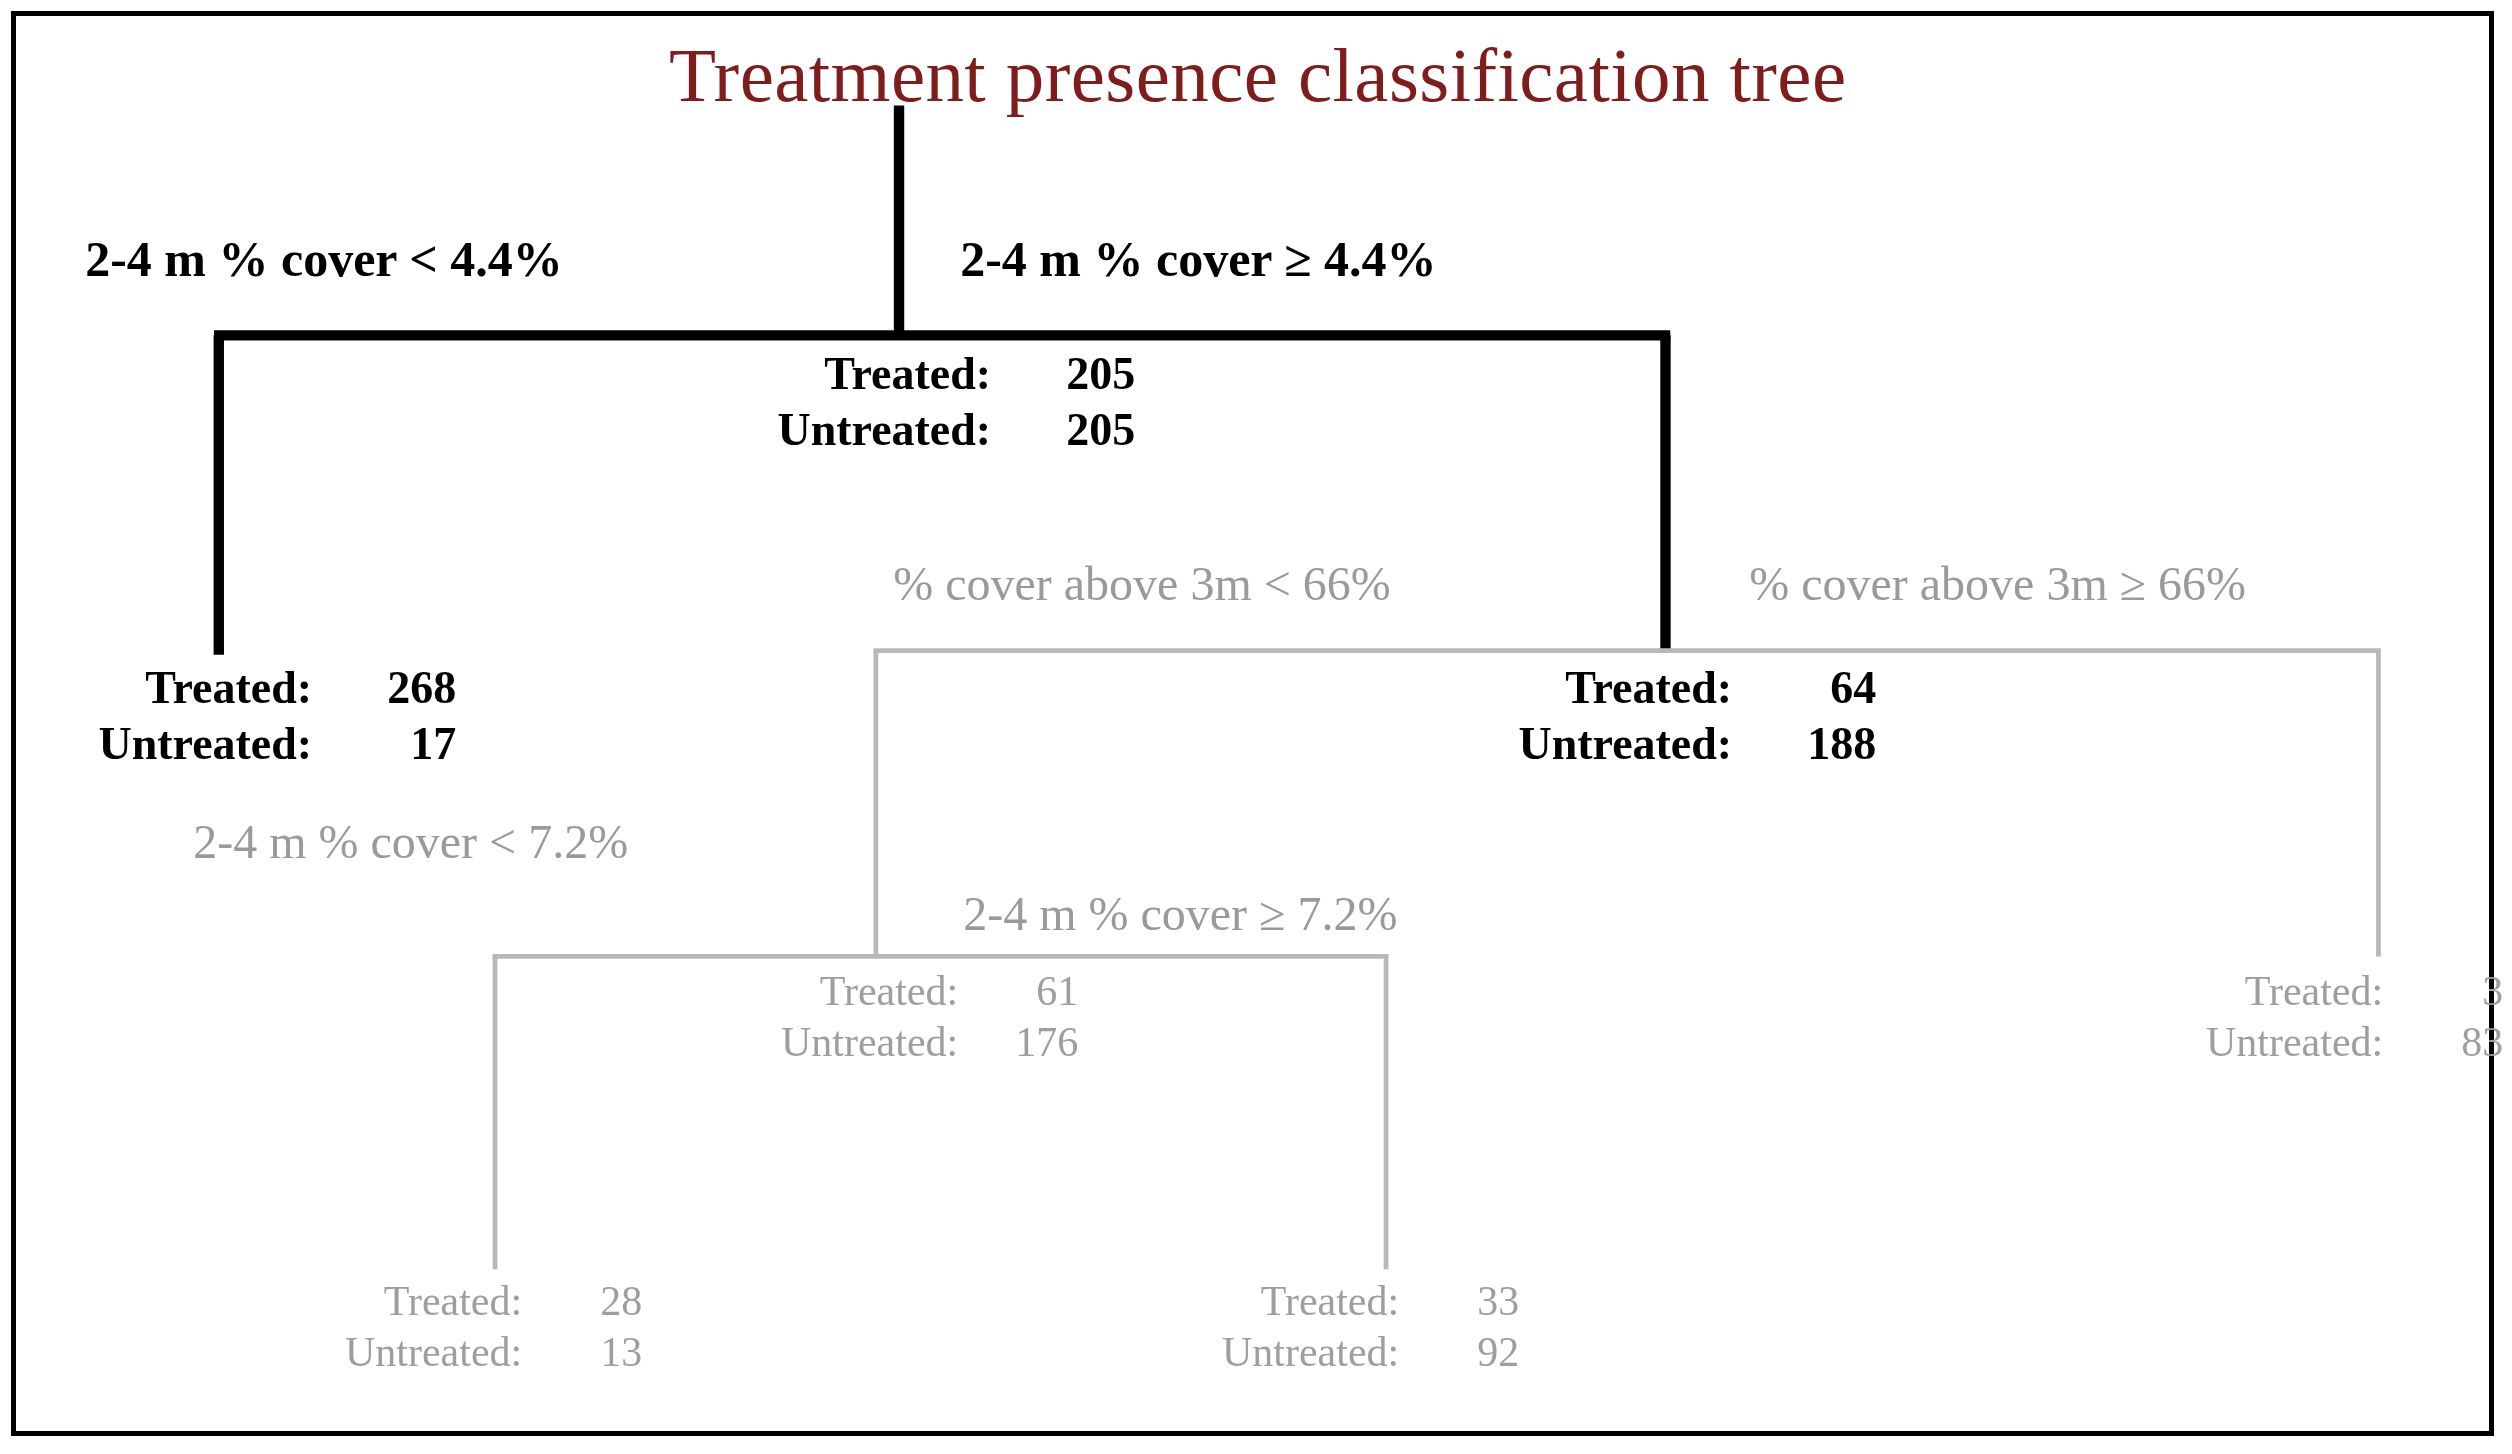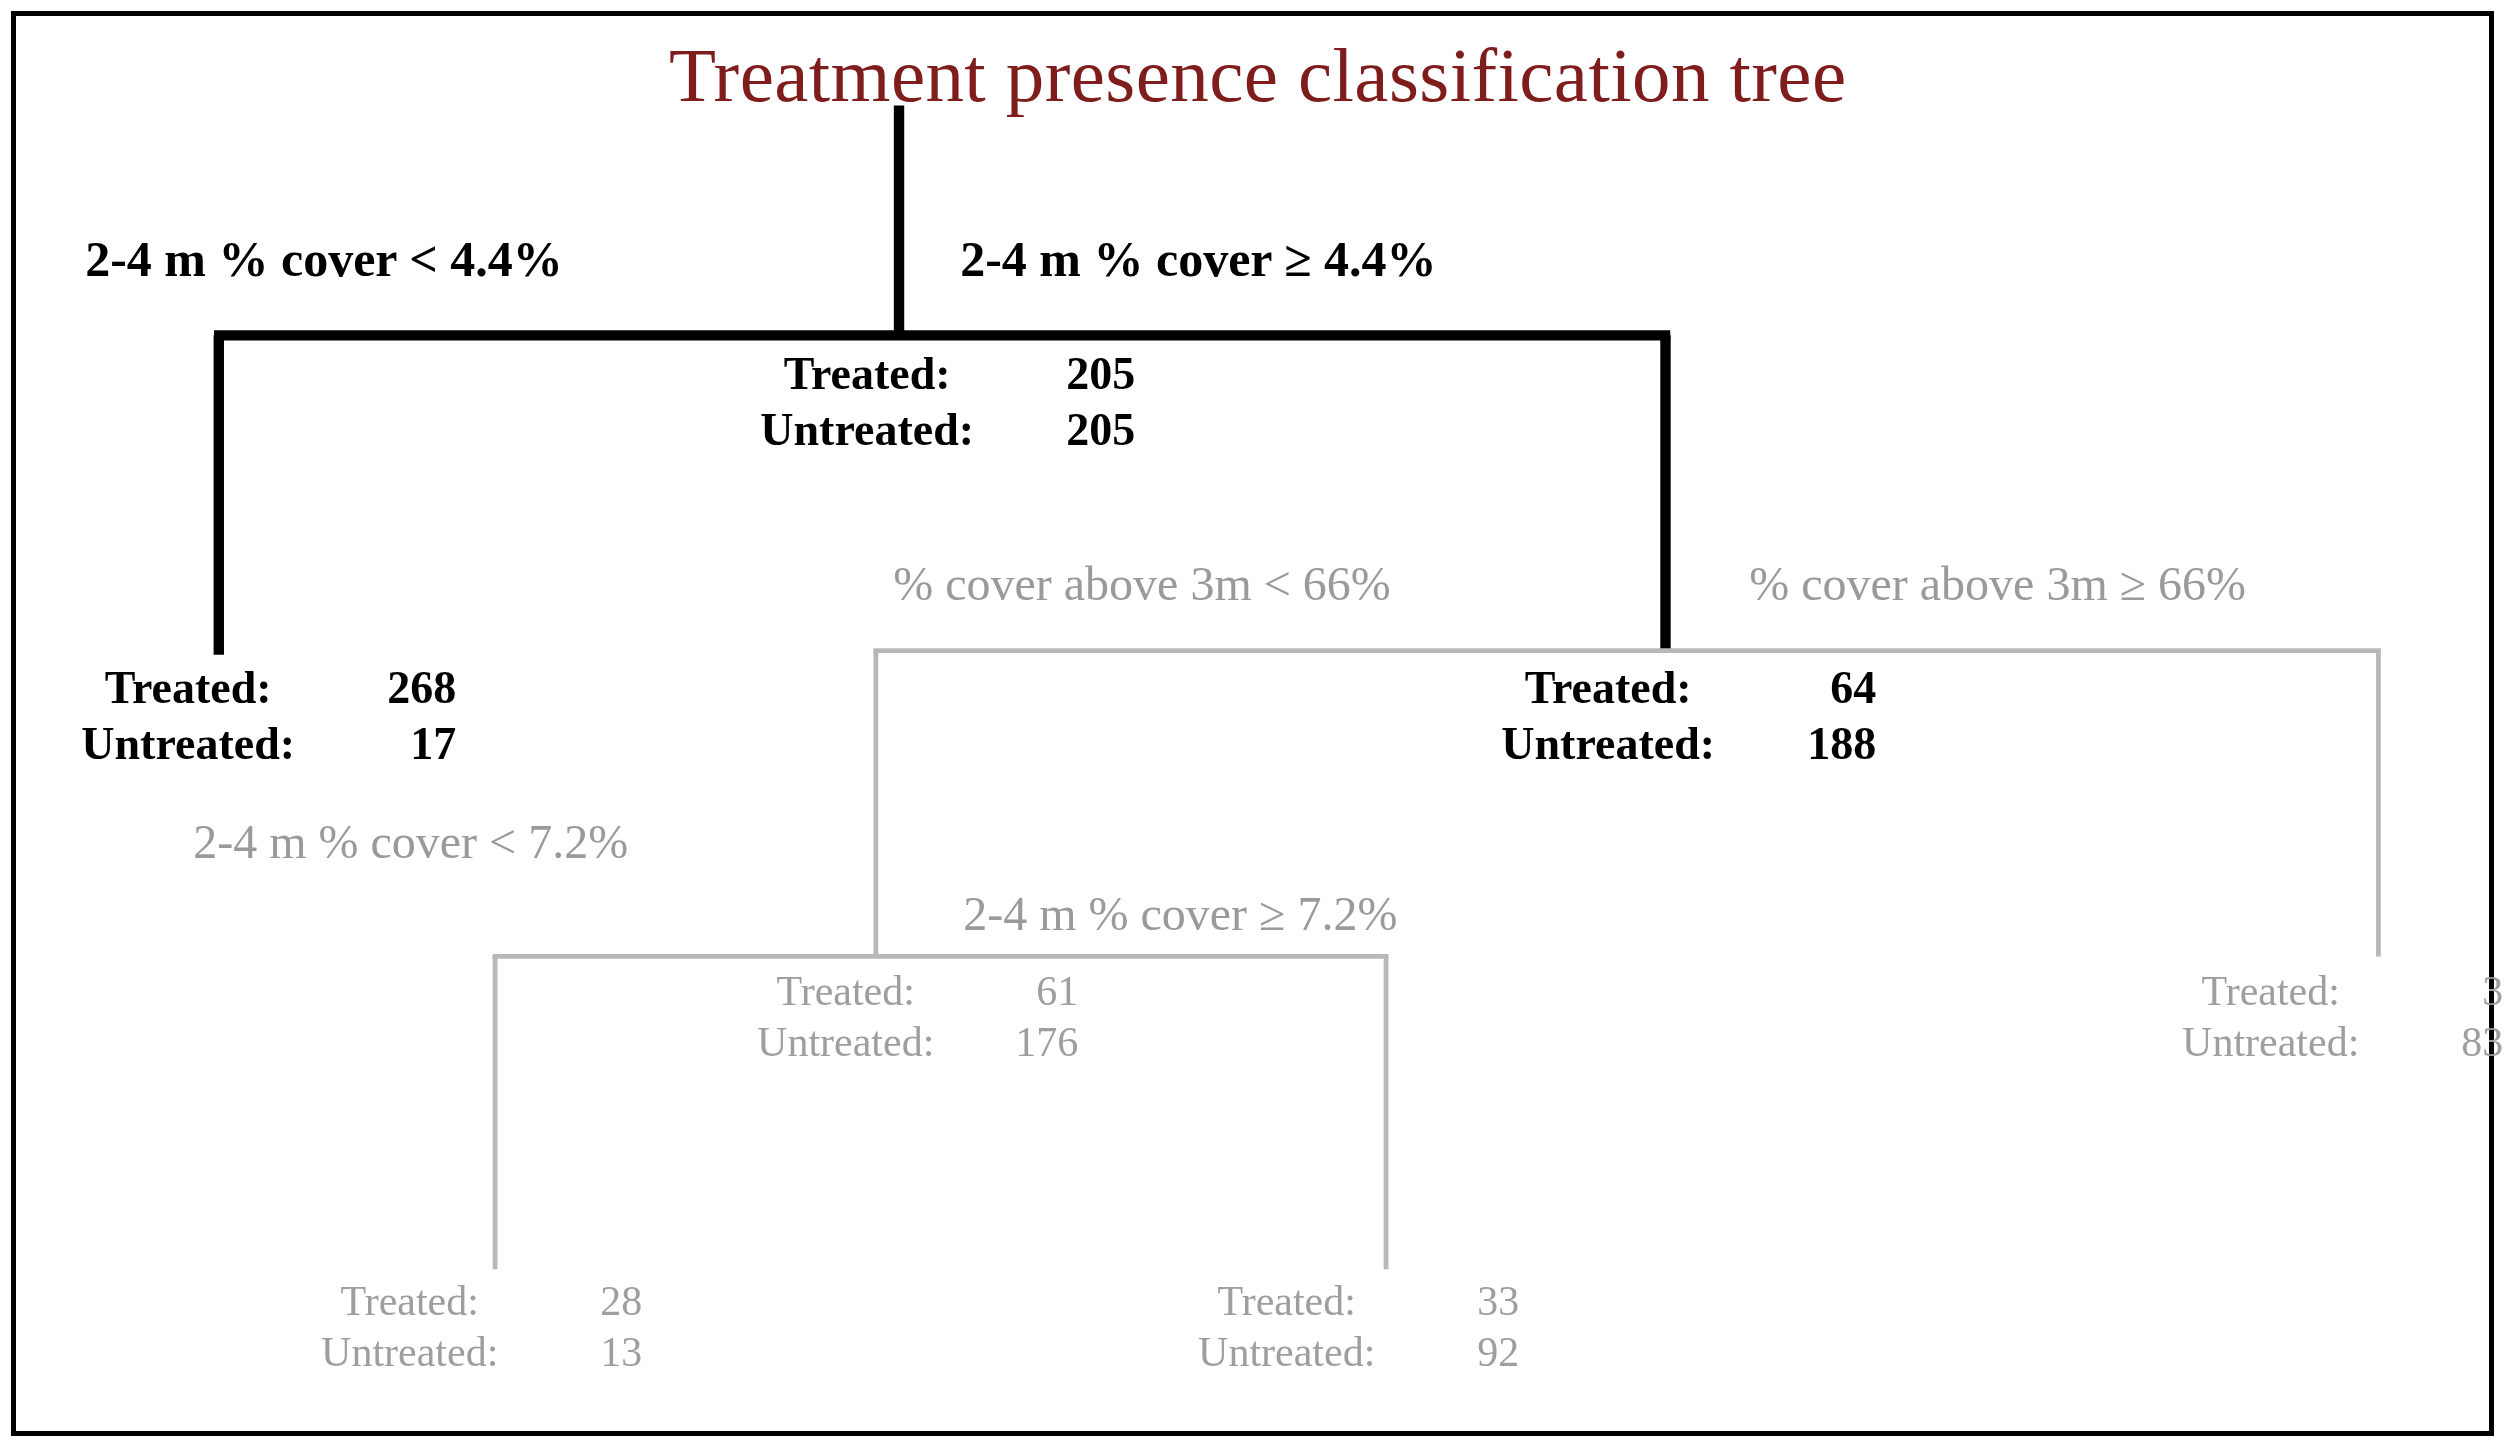--- a/index.html
+++ b/index.html
@@ -65,21 +65,21 @@
     font-weight: bold;
     color: #000000;
     font-size: 46px;
   }
   .node-box.light .node-row {
     font-weight: normal;
     color: #9e9e9e;
     font-size: 42px;
   }
   .node-label {
-    text-align: center;
+    text-align: right;
   }
   .node-value {
     text-align: right;
   }
   .node-box.dark .node-label { width: 248px; }
   .node-box.dark .node-value { width: 144px; }
   .node-box.light .node-label { width: 225px; }
   .node-box.light .node-value { width: 120px; }
 </style>
 </head>

